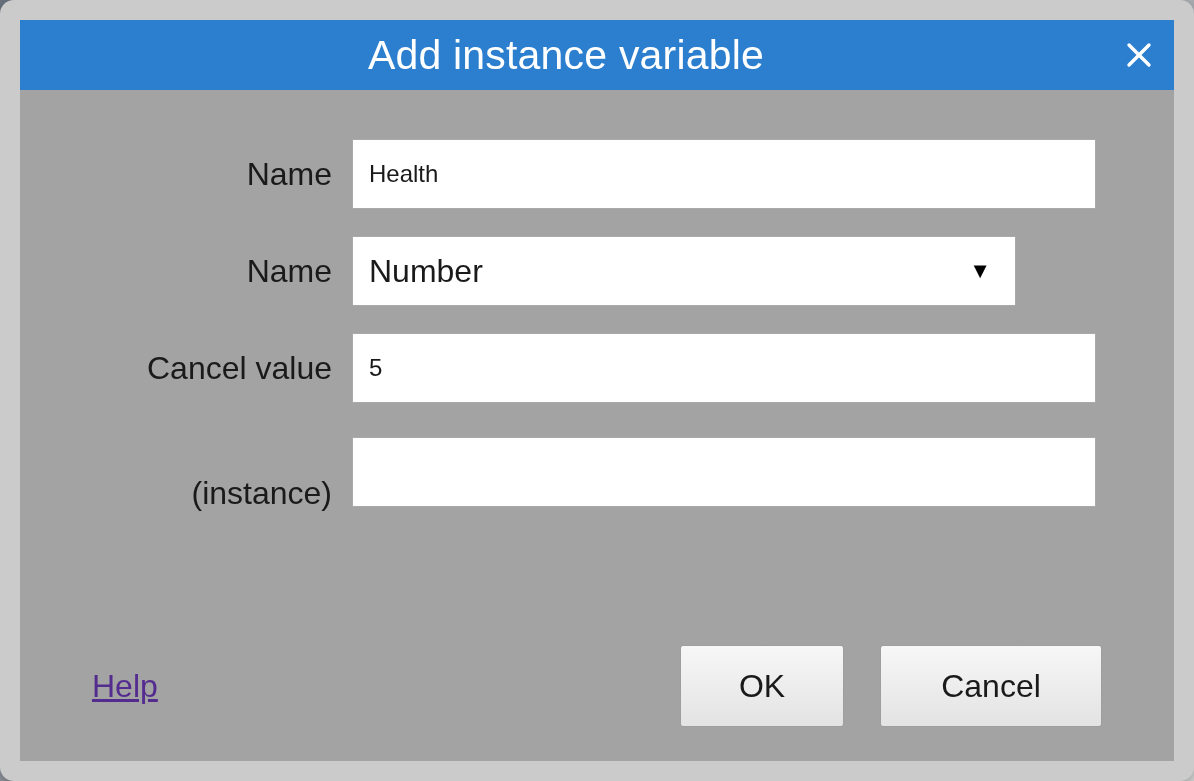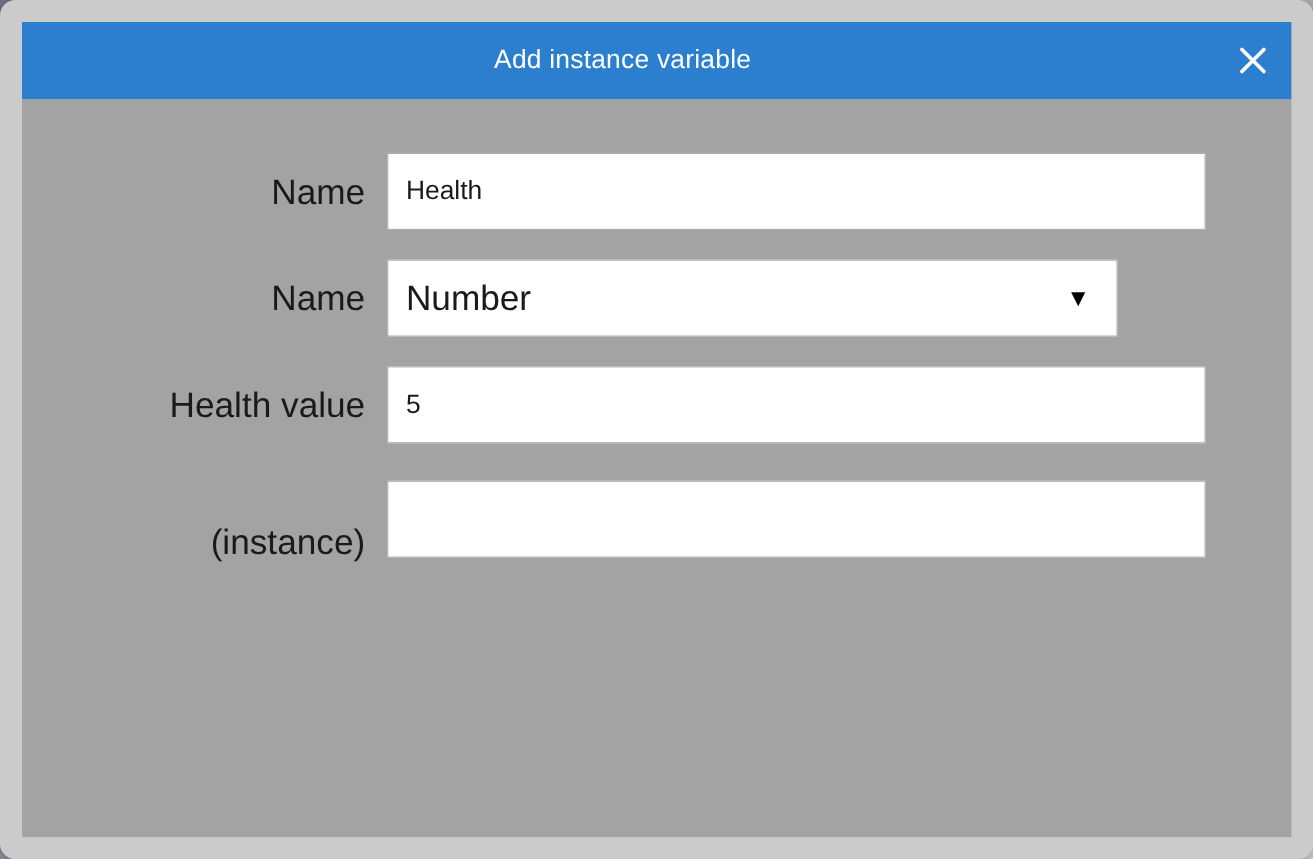--- a/index.html
+++ b/index.html
@@ -28,21 +28,21 @@
   .titlebar {
     height: 70px;
     background: #2b7fce;
     display: flex;
     align-items: center;
     justify-content: center;
     position: relative;
   }
   .titlebar .title {
     color: #ffffff;
-    font-size: 24px;
+    font-size: 41px;
     font-weight: 400;
     letter-spacing: 0.2px;
     padding-right: 62px; 
   }
   .close-btn {
     position: absolute;
     right: 6px;
     top: 0;
     width: 58px;
     height: 70px;
@@ -162,27 +162,33 @@
 
     <div class="form-row">
       <label class="form-label">Name</label>
       <div class="select-wrap">
         <span>Number</span>
         <span class="select-arrow">▼</span>
       </div>
     </div>
 
     <div class="form-row">
-      <label class="form-label">Health value</label>
+      <label class="form-label">Cancel value</label>
       <input class="field" type="text" value="5" style="">
     </div>
 
     <div class="form-row">
       <label class="form-label">
         <br>
         <span>(instance)</span>
       </label>
       <input class="field" type="text" value="" style="">
     </div>
 
+    <div class="footer">
+      <a class="help-link" href="#">Help</a>
+      <div class="spacer"></div>
+      <button class="btn btn-ok">OK</button>
+      <button class="btn btn-cancel">Cancel</button>
+    </div>
 
   </div>
 </div>
 
 </body></html>

